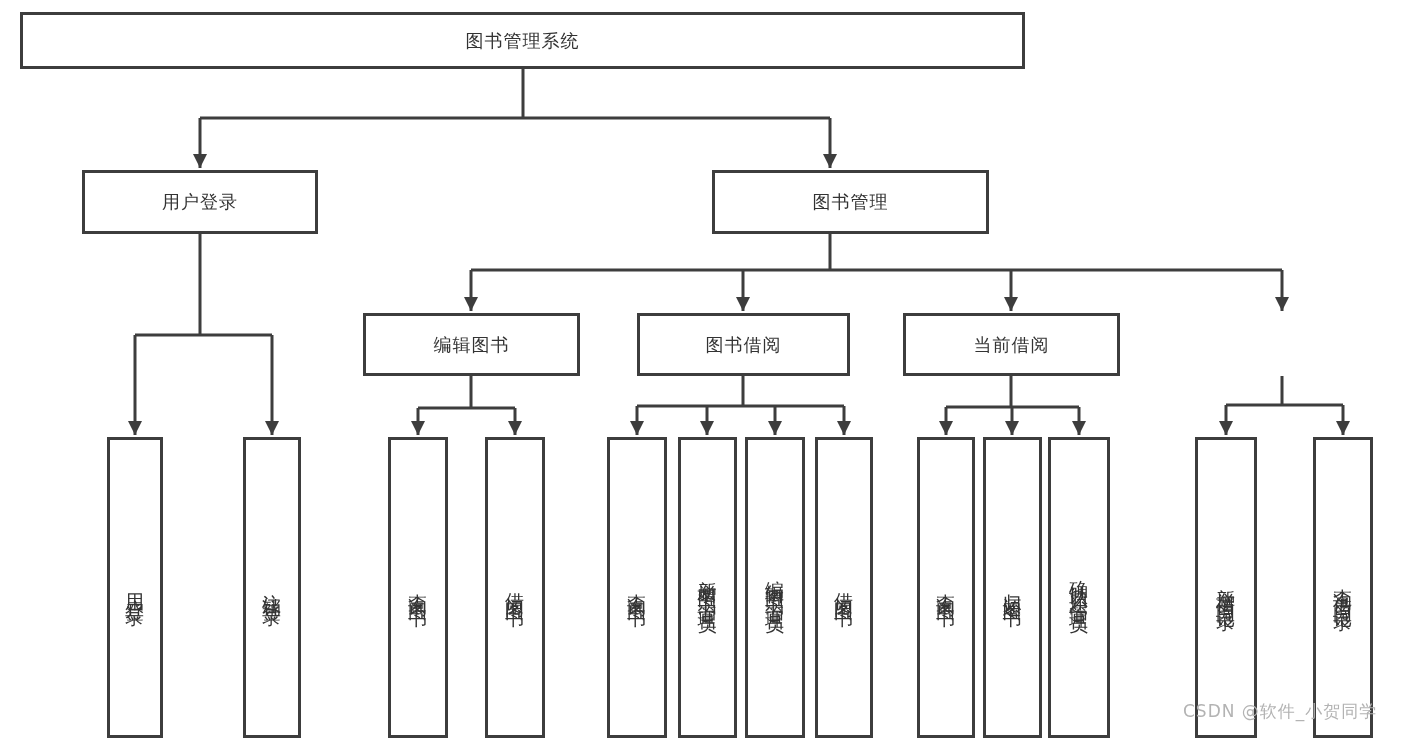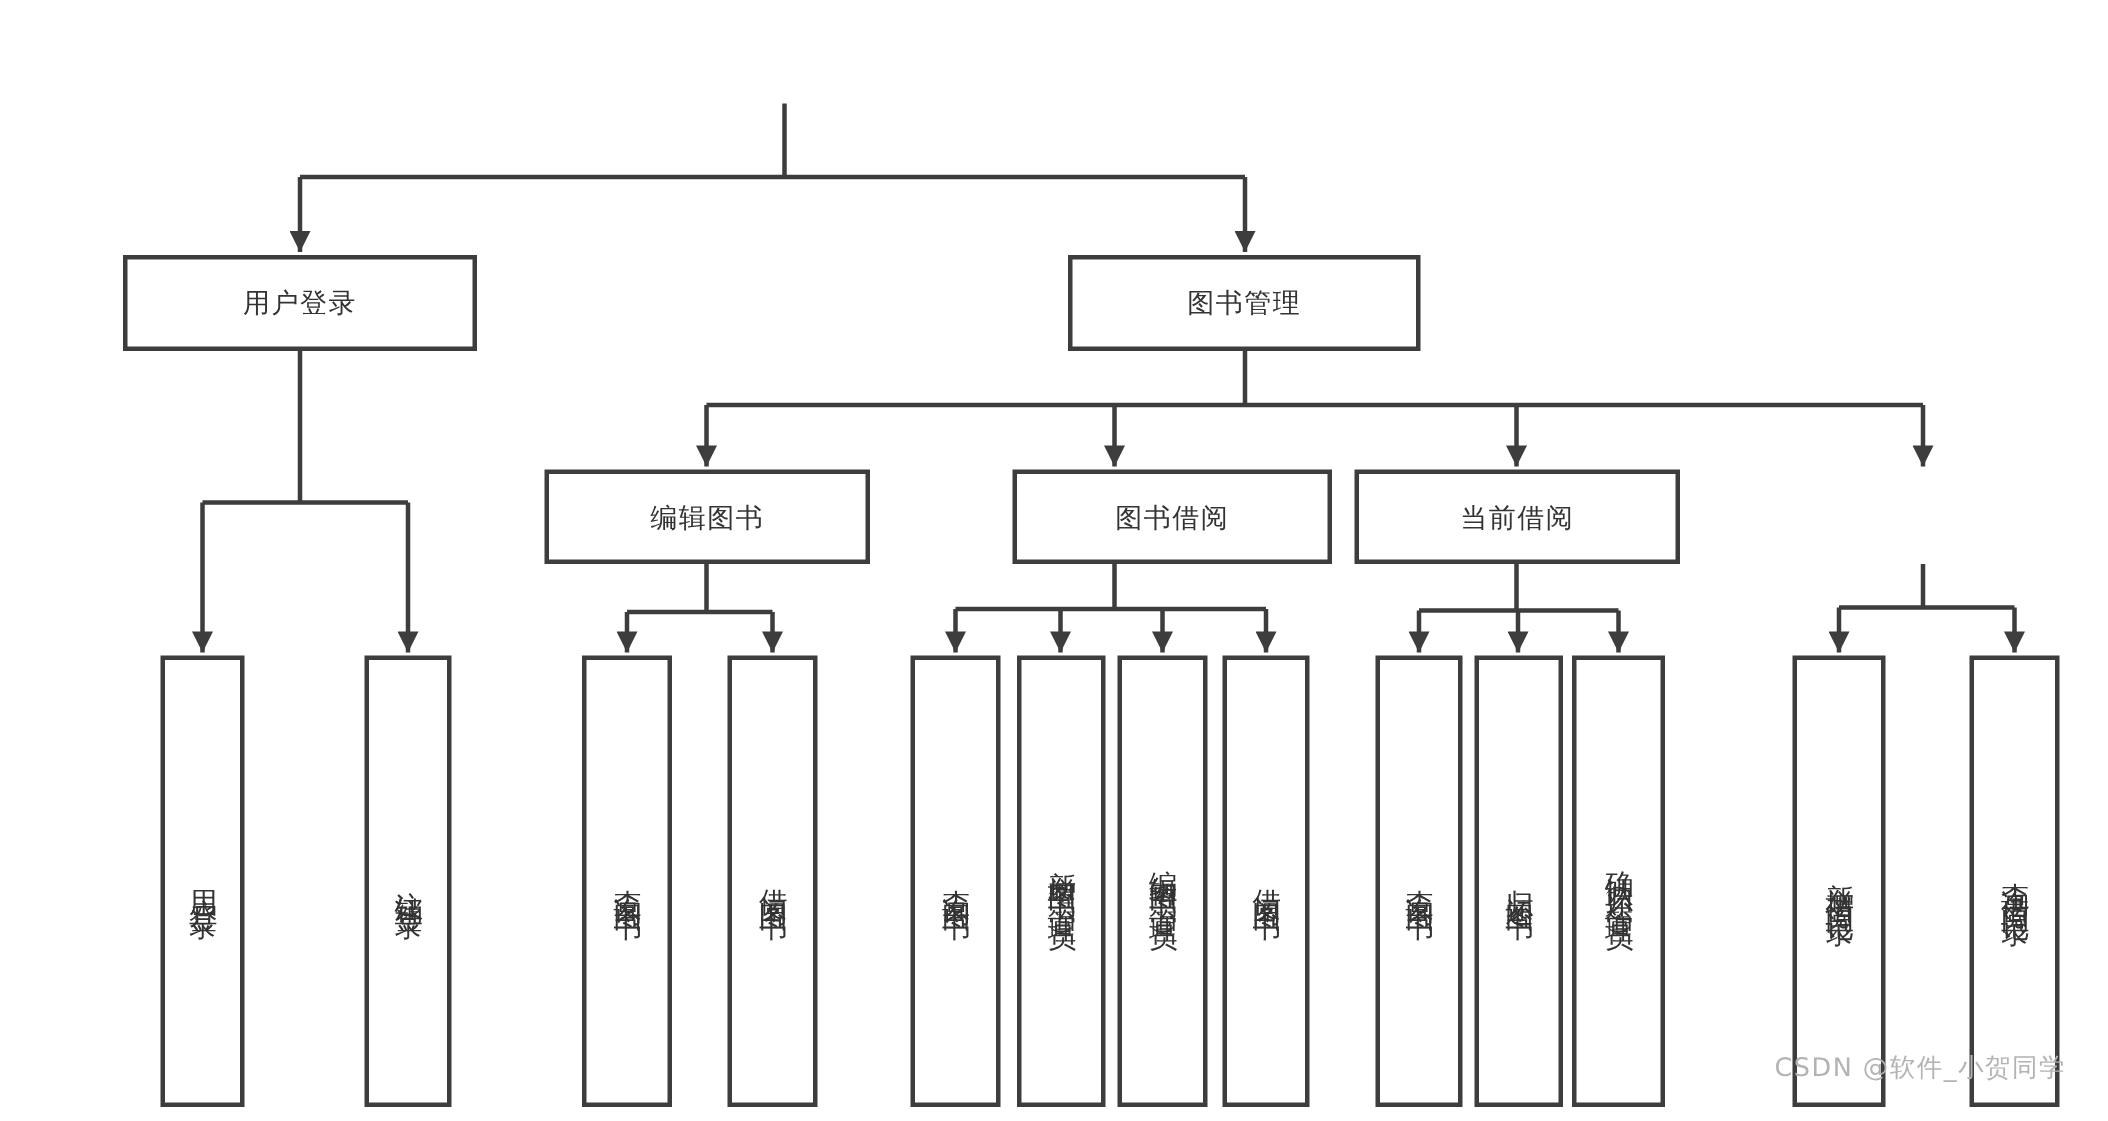--- a/index.html
+++ b/index.html
@@ -59,23 +59,23 @@
     font-size:19px;
   }
   .box.v .lbl{
     writing-mode:vertical-rl;
     letter-spacing:5px;
     line-height:1;
   }
   
   .n-root   {left:20px;  top:12px;  width:1005px; height:57px;}
   .n-login  {left:82px;  top:170px; width:236px;  height:64px;}
-  .n-mgmt   {left:712px; top:170px; width:235px;  height:64px;}
+  .n-mgmt   {left:712px; top:170px; width:277px;  height:64px;}
   .n-new    {left:363px; top:313px; width:217px;  height:63px;}
-  .n-borrow {left:637px; top:313px; width:213px;  height:63px;margin-left:38px;}
+  .n-borrow {left:637px; top:313px; width:213px;  height:63px;}
   .n-current{left:903px; top:313px; width:217px;  height:63px;align-items:center;}
   .n-record {left:1173px;top:313px; width:217px;  height:63px;}
   
   .lf1 {left:107px;  width:56px;}
   .lf2 {left:243px;  width:58px;}
   .lf3 {left:388px;  width:60px;}
   .lf4 {left:485px;  width:60px;}
   .lf5 {left:607px;  width:60px;}
   .lf6 {left:678px;  width:59px;}
   .lf7 {left:745px;  width:60px;}
@@ -149,20 +149,23 @@
       <line x1="1079" y1="407" x2="1079" y2="435" marker-end="url(#arrow)"></line>
     </g>
 
     <g>
       <path d="M1282 376 V405 M1226 405 H1343"></path>
       <line x1="1226" y1="405" x2="1226" y2="435" marker-end="url(#arrow)"></line>
       <line x1="1343" y1="405" x2="1343" y2="435" marker-end="url(#arrow)"></line>
     </g>
   </svg>
 
+  <div class="box h n-root">
+    <span class="lbl">图书管理系统</span>
+  </div>
 
   <div class="box h n-login">
     <span class="lbl">用户登录</span>
   </div>
   <div class="box h n-mgmt">
     <span class="lbl">图书管理</span>
   </div>
 
   <div class="box h n-new">
     <span class="lbl">编辑图书</span>

